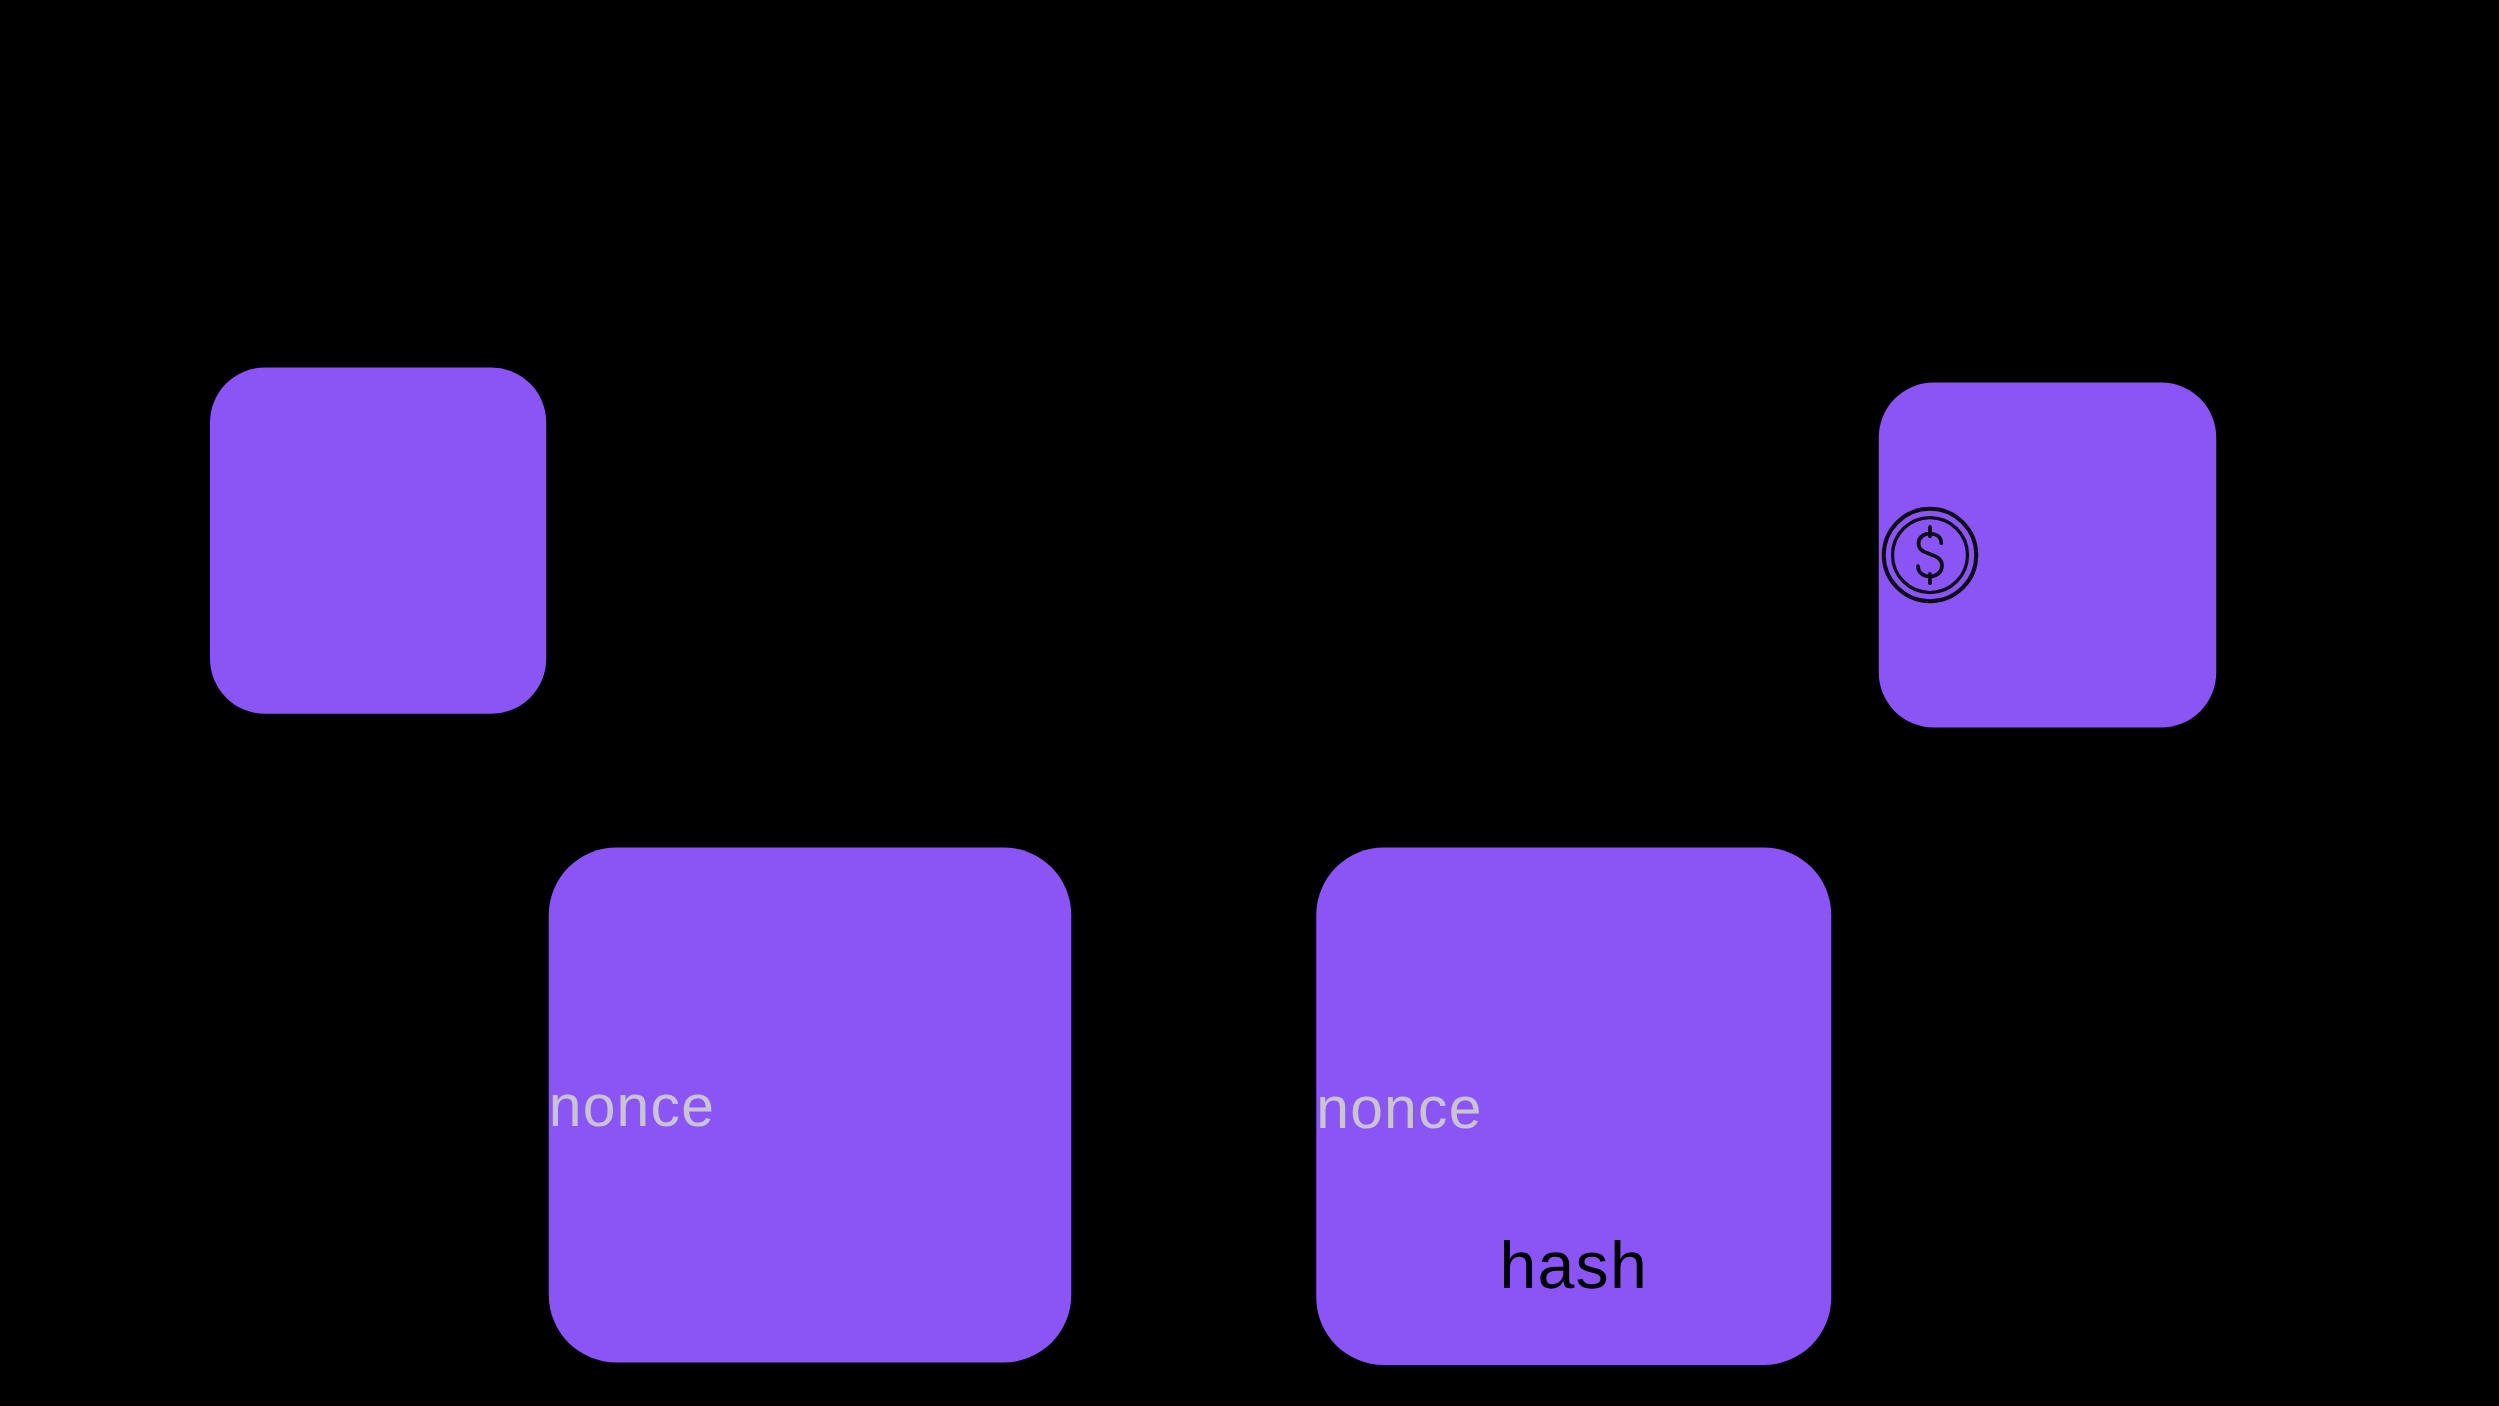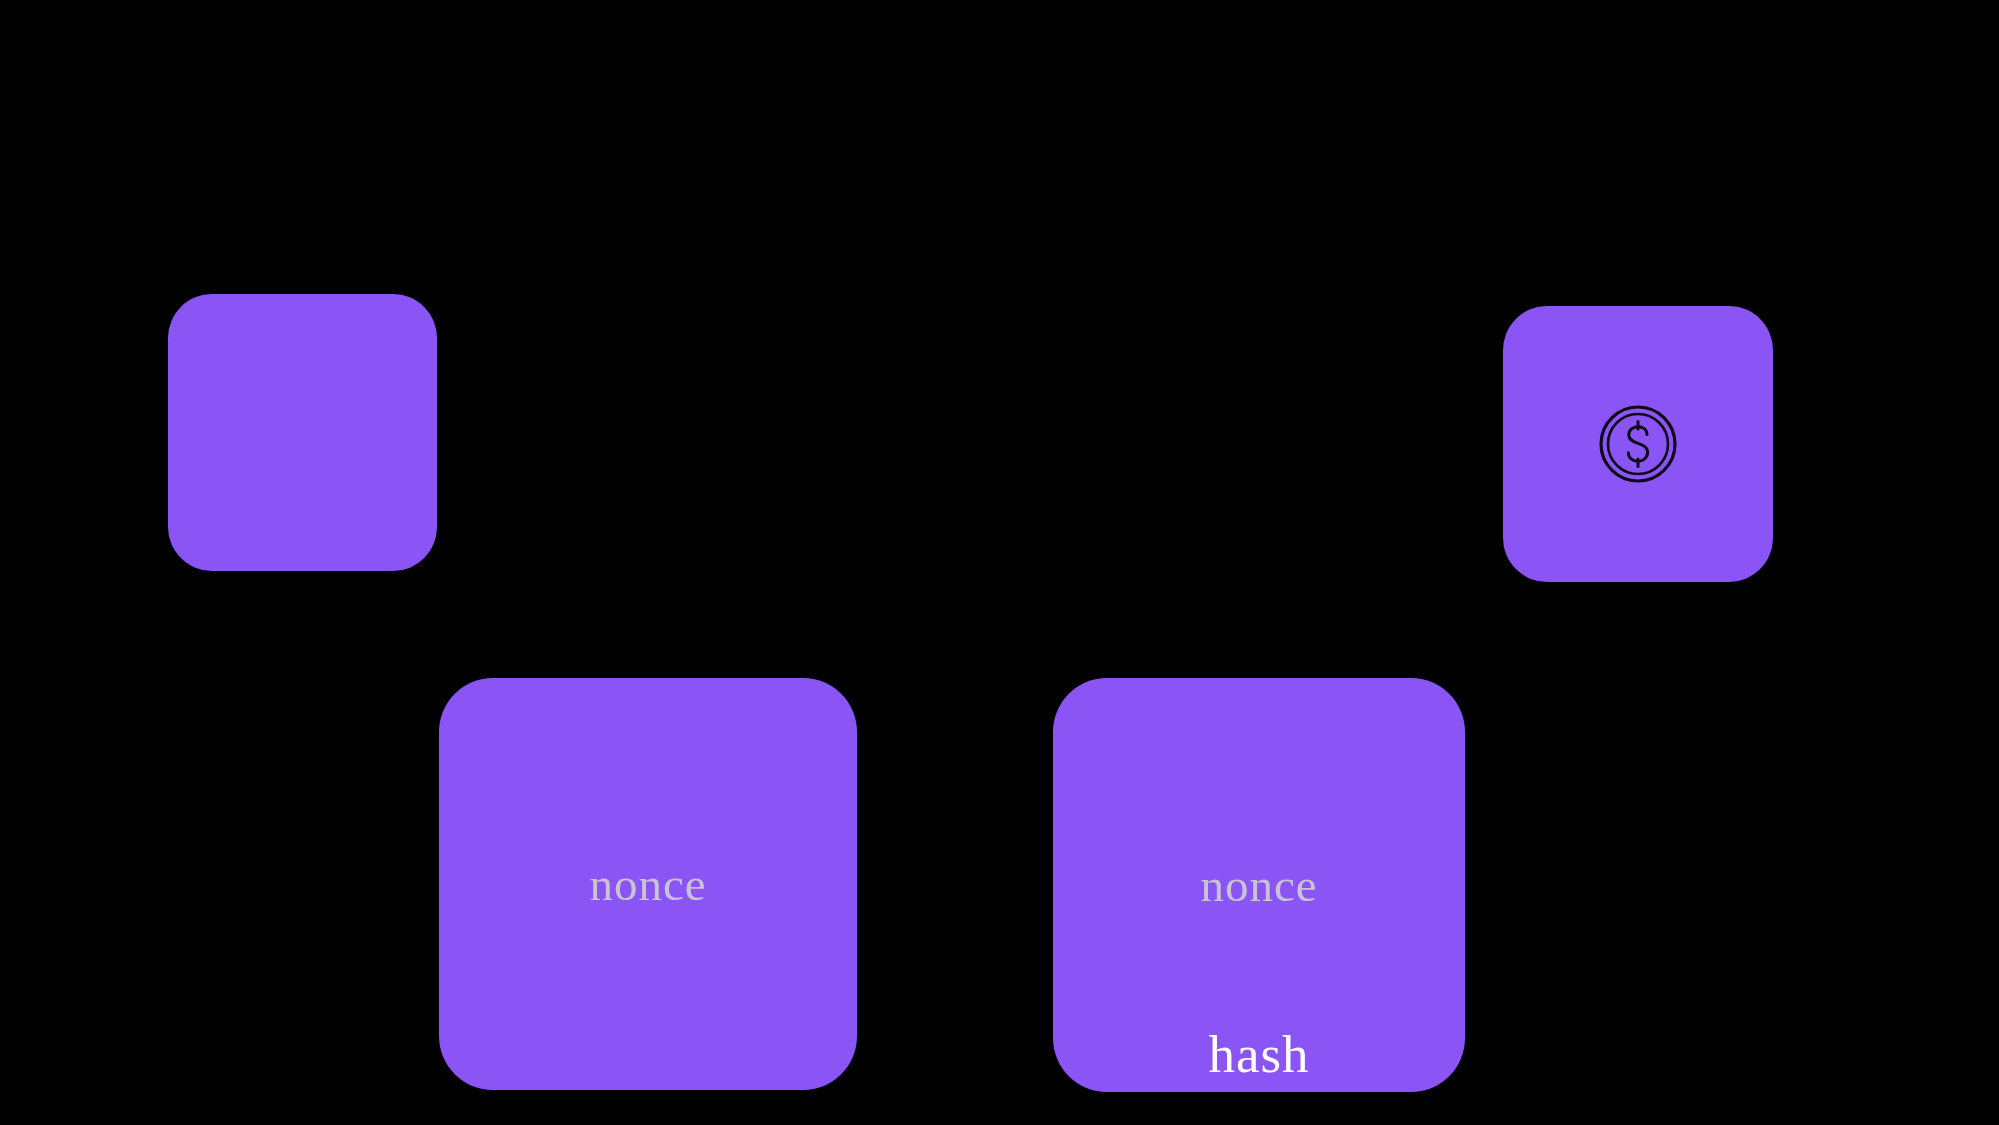--- a/index.html
+++ b/index.html
@@ -13,22 +13,21 @@
     height: 1125px;
     background: #000000;
     overflow: hidden;
     font-family: "Liberation Sans", sans-serif;
   }
   .block {
     position: absolute;
     background: #8b55f6;
     display: flex;
     align-items: center;
-    justify-content: center;
-    font-family: Liberation Serif, serif;
+    justify-content: flex-start;
   }
   .block.small { border-radius: 44px; }
   .block.large { border-radius: 54px; }
 
   .block-empty   { left: 168px;  top: 294px; width: 269px; height: 277px; }
   .block-coin    { left: 1503px; top: 306px; width: 270px; height: 276px; }
   .block-nonce   { left: 439px;  top: 678px; width: 418px; height: 412px; }
   .block-nonce-hash { left: 1053px; top: 678px; width: 412px; height: 414px; }
 
   .nonce-label {
@@ -36,26 +35,25 @@
     font-size: 47px;
     line-height: 1;
     letter-spacing: 1px;
     user-select: none;
   }
   .hash-label {
     position: absolute;
     left: 50%;
     top: 335px;
     transform: translate(-50%, -50%);
-    color: #ffffff;
+    color: #000000;
     font-size: 53px;
     line-height: 1;
     letter-spacing: 1px;
     user-select: none;
-    margin-top: 41px;
   }
   .coin-icon-svg {
     display: block;
   }
 </style>
 </head>
 <body>
 
 <div class="canvas">
 

